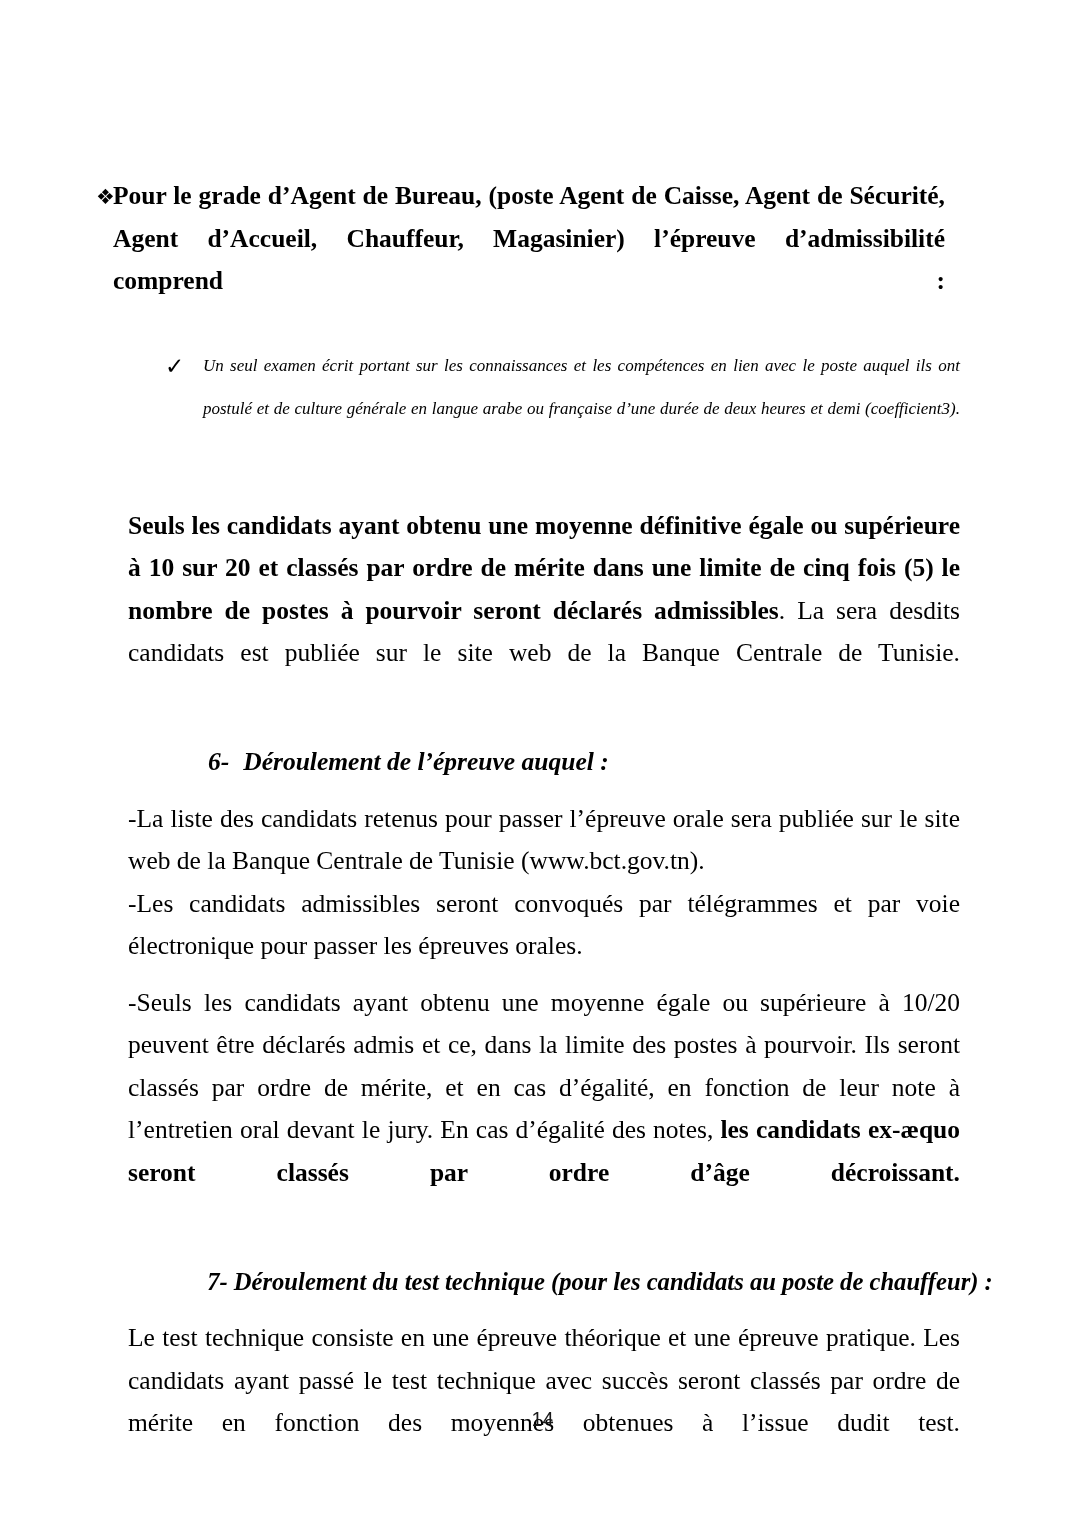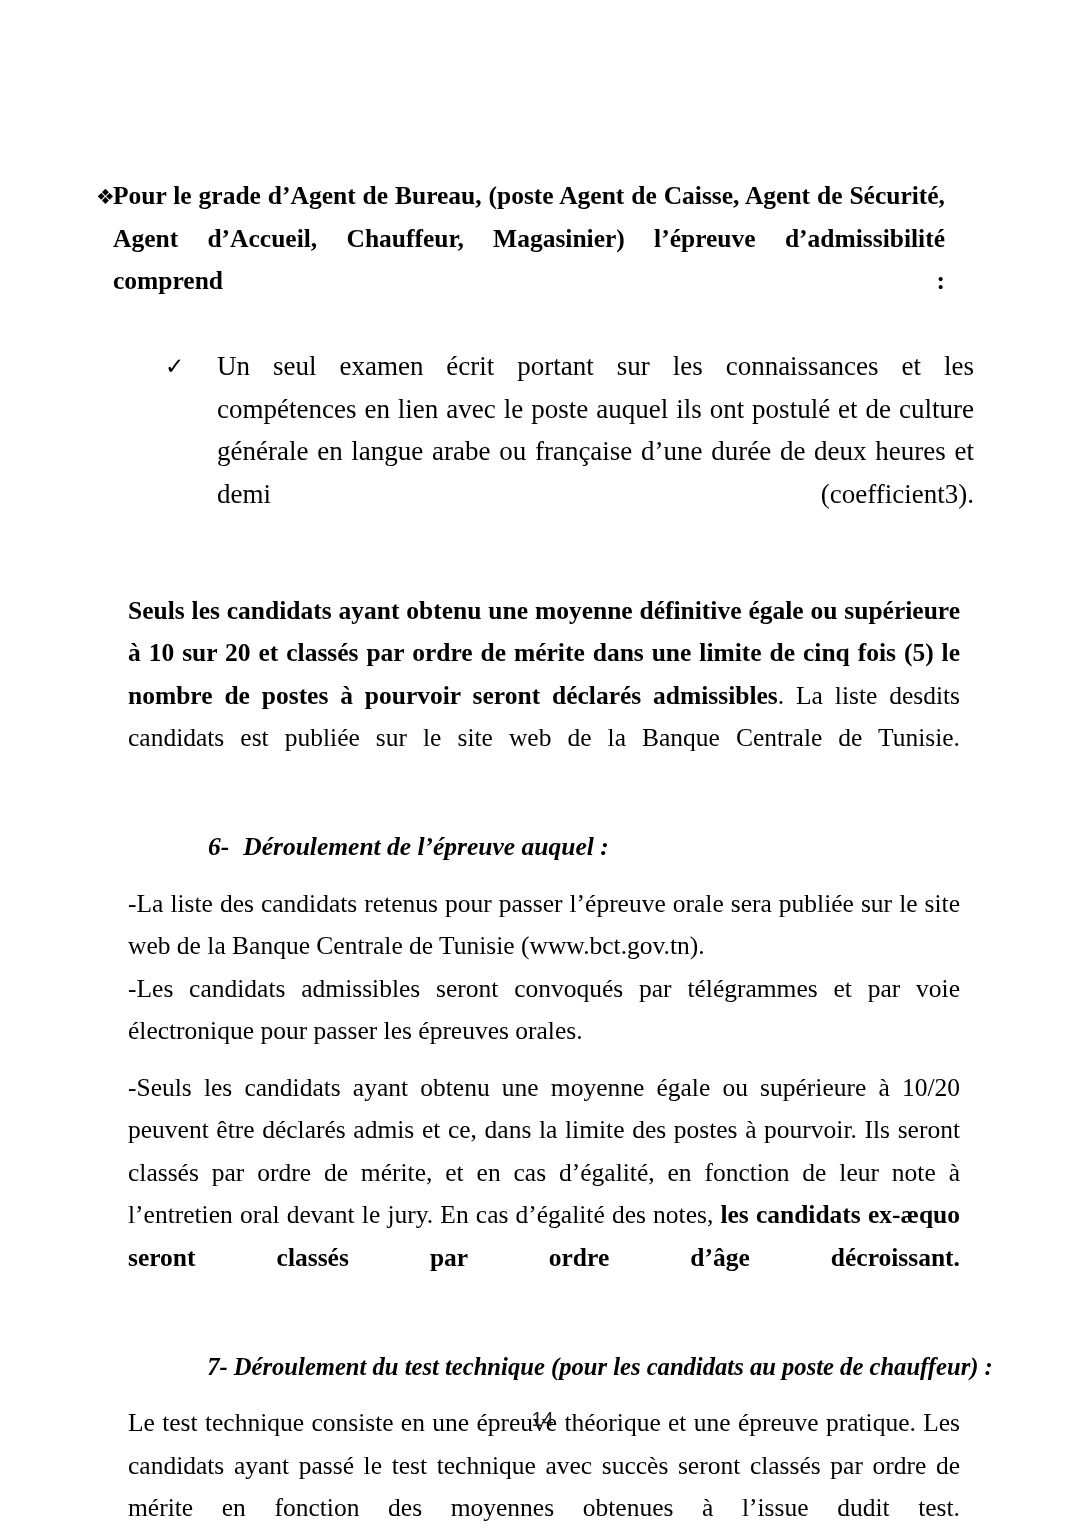--- a/index.html
+++ b/index.html
@@ -81,25 +81,26 @@
     position: absolute;
     left: 0px;
     top: 0px;
     width: 30px;
     font-size: 23px;
     line-height: 42.5px;
     font-family: "DejaVu Sans", sans-serif;
   }
   .bullet-l2 .btext {
     display: block;
-    margin-left: 52px;
-    font-size: 27px;
+    margin-left: 38px;
+    font-size: 17px;
     line-height: 42.5px;
     text-align: justify;
     width: 757px;
+    font-style: italic;
   }
 
   
   .heading {
     font-weight: bold;
     font-style: italic;
     font-size: 25.5px;
     line-height: 42.5px;
     margin: 0;
     white-space: nowrap;
@@ -152,21 +153,21 @@
       <span class="btext j">Pour le grade d’Agent de Bureau, (poste Agent de Caisse, Agent de Sécurité, Agent d’Accueil, Chauffeur, Magasinier) l’épreuve d’admissibilité comprend :</span>
     </div>
 
     <div class="bullet-l2">
       <span class="glyph">✓</span>
       <span class="btext j">Un seul examen écrit portant sur les connaissances et les compétences en lien avec le poste auquel ils ont postulé et de culture générale en langue arabe ou française d’une durée de deux heures et demi (coefficient3).</span>
     </div>
 
     <div class="sp-lg"></div>
 
-    <p class="para j"><b>Seuls les candidats ayant obtenu une moyenne définitive égale ou supérieure à 10 sur 20 et classés par ordre de mérite dans une limite de cinq fois (5) le nombre de postes à pourvoir seront déclarés admissibles</b><span>. La liste desdits candidats est publiée sur le site web de la Banque Centrale de Tunisie.</span></p>
+    <p class="para j"><b>Seuls les candidats ayant obtenu une moyenne définitive égale ou supérieure à 10 sur 20 et classés par ordre de mérite dans une limite de cinq fois (5) le nombre de postes à pourvoir seront déclarés admissibles</b><span>. La sera desdits candidats est publiée sur le site web de la Banque Centrale de Tunisie.</span></p>
 
     <div class="sp-md"></div>
 
     <p class="heading heading-6"><span class="num">6-</span><span>Déroulement de l’épreuve auquel :</span></p>
 
     <div class="sp-sm"></div>
 
     <p class="para">-La liste des candidats retenus pour passer l’épreuve orale sera publiée sur le site web de la Banque Centrale de Tunisie (www.bct.gov.tn).</p>
 
     <p class="para">-Les candidats admissibles seront convoqués par télégrammes et par voie électronique pour passer les épreuves orales.</p>

